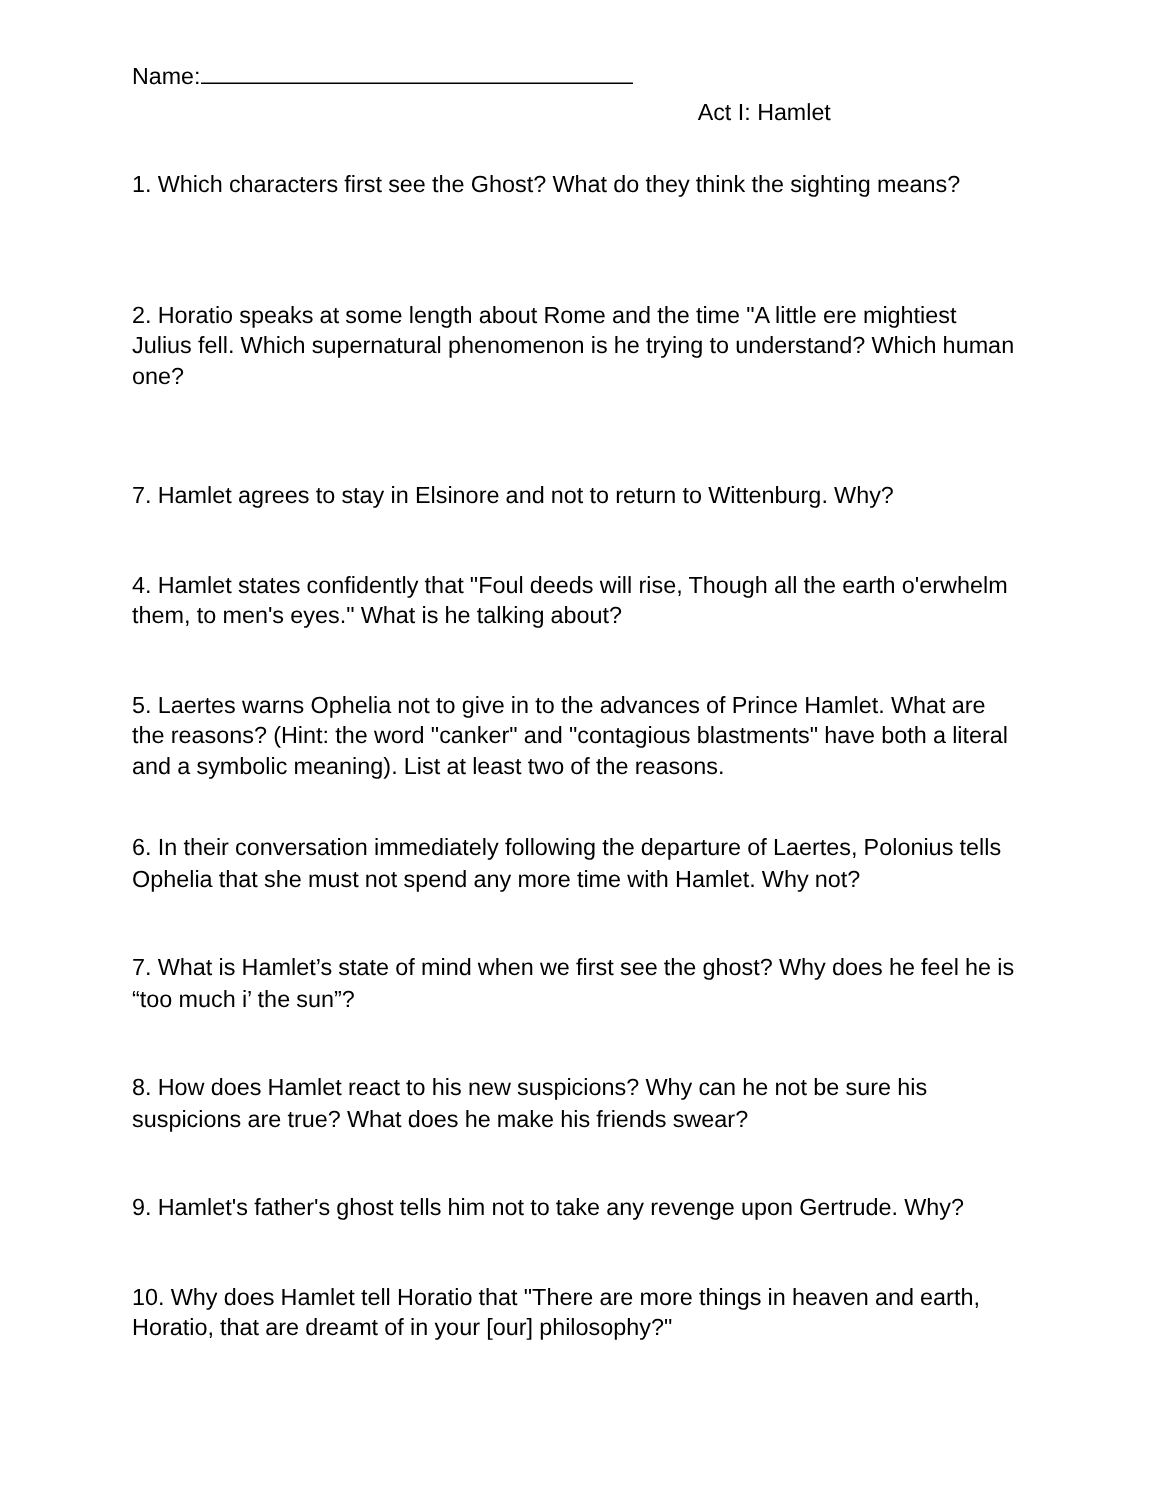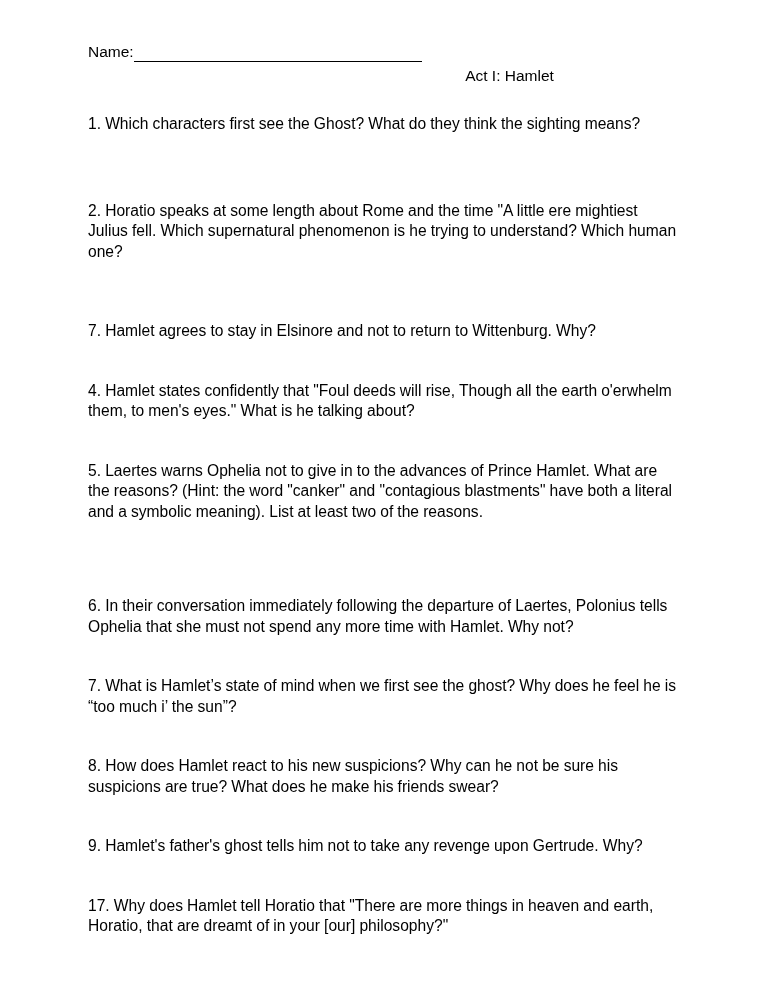--- a/index.html
+++ b/index.html
@@ -22,21 +22,21 @@
     overflow: hidden;
   }
   .sheet {
     position: absolute;
     left: 88px;
     top: 42px;
     width: 590px;
   }
   .name-row {
     display: flex;
-    align-items: flex-end;
+    align-items: flex-start;
     font-size: 15.5px;
     line-height: 20px;
     white-space: nowrap;
   }
   .name-label {
     font-size: 15.5px;
   }
   .name-blank {
     display: inline-block;
     width: 288px;
@@ -55,21 +55,21 @@
     font-size: 15.6px;
     line-height: 20.5px;
     text-align: left;
     word-spacing: -0.2px;
   }
   .q1  { margin-top: 28px; }
   .q2  { margin-top: 66px; }
   .q3  { margin-top: 59px; }
   .q4  { margin-top: 39px; }
   .q5  { margin-top: 39px; }
-  .q6  { margin-top: 74px; }
+  .q6  { margin-top: 34px; }
   .q7  { margin-top: 39px; }
   .q8  { margin-top: 39px; }
   .q9  { margin-top: 39px; }
   .q10 { margin-top: 39px; }
 </style>
 </head>
 <body>
 
 <div class="page">
   <div class="sheet">
@@ -83,16 +83,16 @@
 
     <p class="question q1">1. Which characters first see the Ghost? What do they think the sighting means?</p>
     <p class="question q2">2. Horatio speaks at some length about Rome and the time "A little ere mightiest Julius fell. Which supernatural phenomenon is he trying to understand? Which human one?</p>
     <p class="question q3">7. Hamlet agrees to stay in Elsinore and not to return to Wittenburg. Why?</p>
     <p class="question q4">4. Hamlet states confidently that "Foul deeds will rise, Though all the earth o'erwhelm them, to men's eyes." What is he talking about?</p>
     <p class="question q5">5. Laertes warns Ophelia not to give in to the advances of Prince Hamlet. What are the reasons? (Hint: the word "canker" and "contagious blastments" have both a literal and a symbolic meaning). List at least two of the reasons.</p>
     <p class="question q6">6. In their conversation immediately following the departure of Laertes, Polonius tells Ophelia that she must not spend any more time with Hamlet. Why not?</p>
     <p class="question q7">7. What is Hamlet’s state of mind when we first see the ghost? Why does he feel he is “too much i’ the sun”?</p>
     <p class="question q8">8. How does Hamlet react to his new suspicions? Why can he not be sure his suspicions are true? What does he make his friends swear?</p>
     <p class="question q9">9. Hamlet's father's ghost tells him not to take any revenge upon Gertrude. Why?</p>
-    <p class="question q10">17. Why does Hamlet tell Horatio that "There are more things in heaven and earth, Horatio, that are dreamt of in your [our] philosophy?"</p>
+    <p class="question q10">10. Why does Hamlet tell Horatio that "There are more things in heaven and earth, Horatio, that are dreamt of in your [our] philosophy?"</p>
 
   </div>
 </div>
 
 </body></html>

